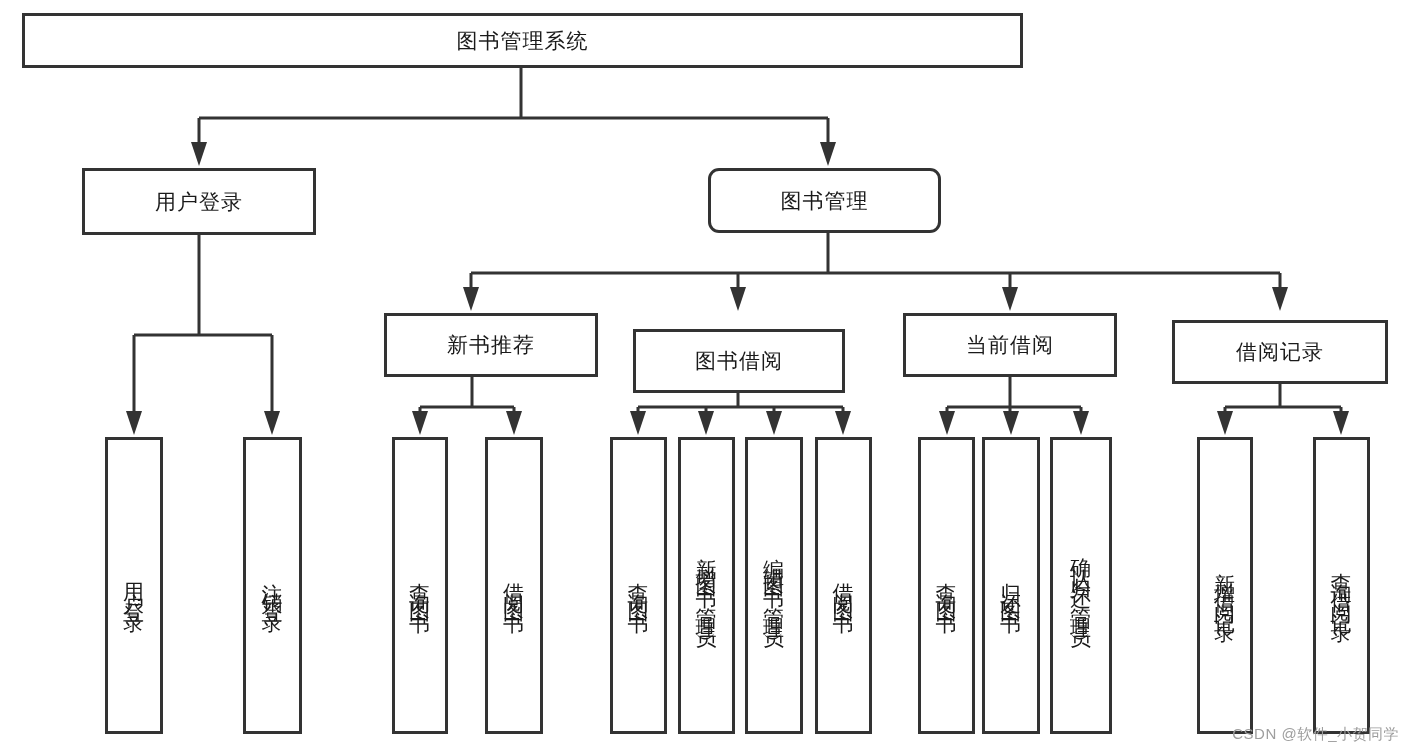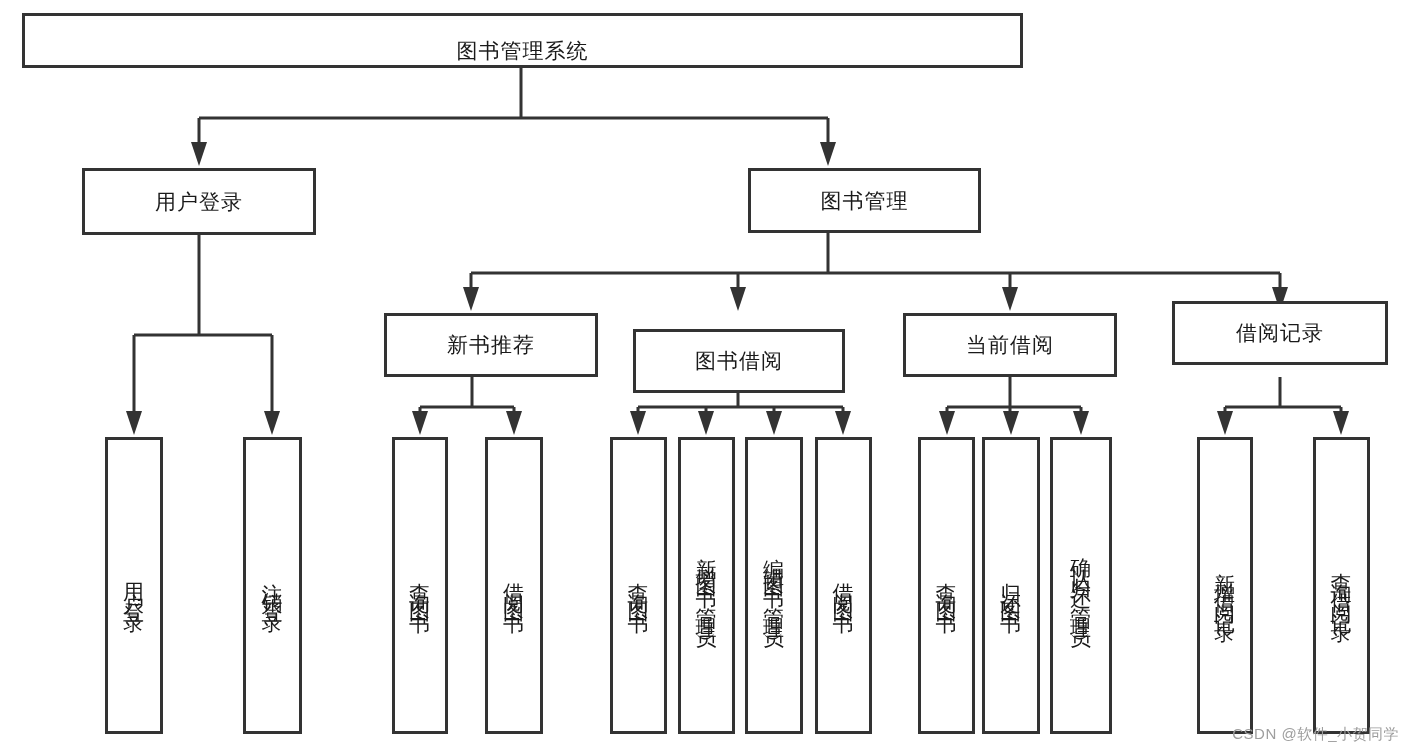--- a/index.html
+++ b/index.html
@@ -63,41 +63,41 @@
     <polygon points="698,411 714,411 706,435"></polygon>
     <polygon points="766,411 782,411 774,435"></polygon>
     <polygon points="835,411 851,411 843,435"></polygon>
     <polygon points="939,411 955,411 947,435"></polygon>
     <polygon points="1003,411 1019,411 1011,435"></polygon>
     <polygon points="1073,411 1089,411 1081,435"></polygon>
     <polygon points="1217,411 1233,411 1225,435"></polygon>
     <polygon points="1333,411 1349,411 1341,435"></polygon>
   </svg>
 
-  <div class="node horiz" style="left:22px;top:13px;width:1001px;height:55px;align-items:flex-end;">
+  <div class="node horiz" style="left:22px;top:13px;width:1001px;height:55px;">
     <span>图书管理系统</span>
   </div>
 
   <div class="node horiz" style="left:82px;top:168px;width:234px;height:67px;">
     <span>用户登录</span>
   </div>
-  <div class="node horiz" style="left:748px;top:168px;width:233px;height:65px;">
+  <div class="node horiz" style="left:708px;top:168px;width:233px;height:65px;border-radius:11px;">
     <span>图书管理</span>
   </div>
 
   <div class="node horiz" style="left:384px;top:313px;width:214px;height:64px;">
     <span>新书推荐</span>
   </div>
   <div class="node horiz" style="left:633px;top:313px;width:212px;height:64px;margin-top:16px;">
     <span>图书借阅</span>
   </div>
   <div class="node horiz" style="left:903px;top:313px;width:214px;height:64px;">
     <span>当前借阅</span>
   </div>
-  <div class="node horiz" style="left:1172px;top:301px;width:216px;height:64px;">
+  <div class="node horiz" style="left:1172px;top:320px;width:216px;height:64px;">
     <span>借阅记录</span>
   </div>
 
   <div class="node vert" style="left:105px;top:437px;width:58px;height:297px;">
     <span class="vtext">用户登录</span>
   </div>
   <div class="node vert" style="left:243px;top:437px;width:59px;height:297px;">
     <span class="vtext">注销登录</span>
   </div>
 

